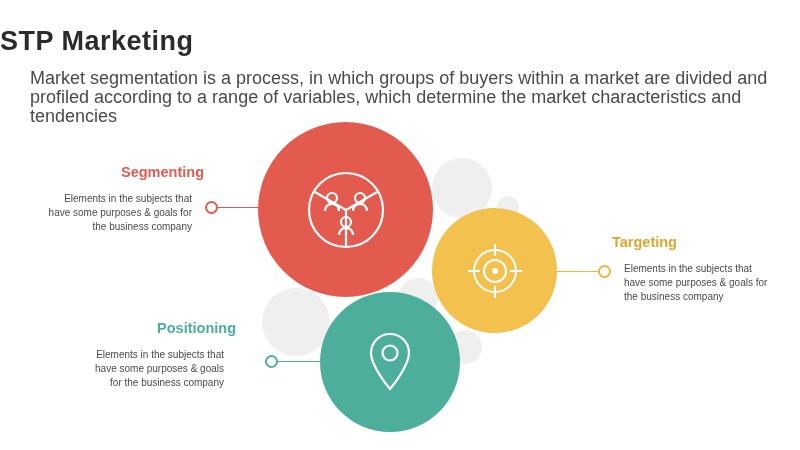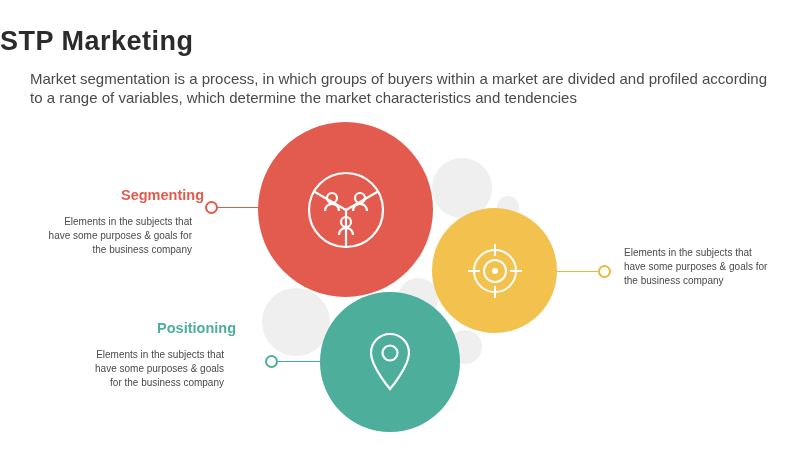--- a/index.html
+++ b/index.html
@@ -29,21 +29,21 @@
     padding-top: 26px;
     font-size: 27px;
     font-weight: bold;
     letter-spacing: 0.5px;
     color: #2b2b2b;
   }
   #subtitle {
     margin: 0 auto;
     padding-top: 12px;
     width: 740px;
-    font-size: 15px;
+    font-size: 18px;
     line-height: 19px;
     color: #4a4a4a;
   }
 
   
   .deco {
     position: absolute;
     border-radius: 50%;
     background: #efefef;
   }
@@ -96,21 +96,21 @@
     line-height: 14px;
     color: #4a4a4a;
     margin: 12px;
   }
   #block-segmenting {
     left: 30px;
     top: 164px;
     width: 174px;
     text-align: right;
   }
-  #block-segmenting .heading { color: #e35b4e; margin-top: 23px; }
+  #block-segmenting .heading { color: #e35b4e; }
 
   #block-targeting {
     left: 612px;
     top: 234px;
     width: 176px;
     text-align: left;
   }
   #block-targeting .heading { color: #d9a82f; }
 
   #block-positioning {
@@ -234,19 +234,20 @@
     </svg>
   </span>
 </div>
 
 <div class="block" id="block-segmenting">
   <p class="heading">Segmenting</p>
   <p class="desc">Elements in the subjects that have  some purposes &amp; goals for  the  business company</p>
 </div>
 
 <div class="block" id="block-targeting">
+  <p class="heading">Targeting</p>
   <p class="desc">Elements in the subjects that have  some purposes &amp; goals for  the  business company</p>
 </div>
 
 <div class="block" id="block-positioning">
   <p class="heading">Positioning</p>
   <p class="desc">Elements in the subjects that have  some purposes &amp; goals for  the  business company</p>
 </div>
 
 </body></html>

